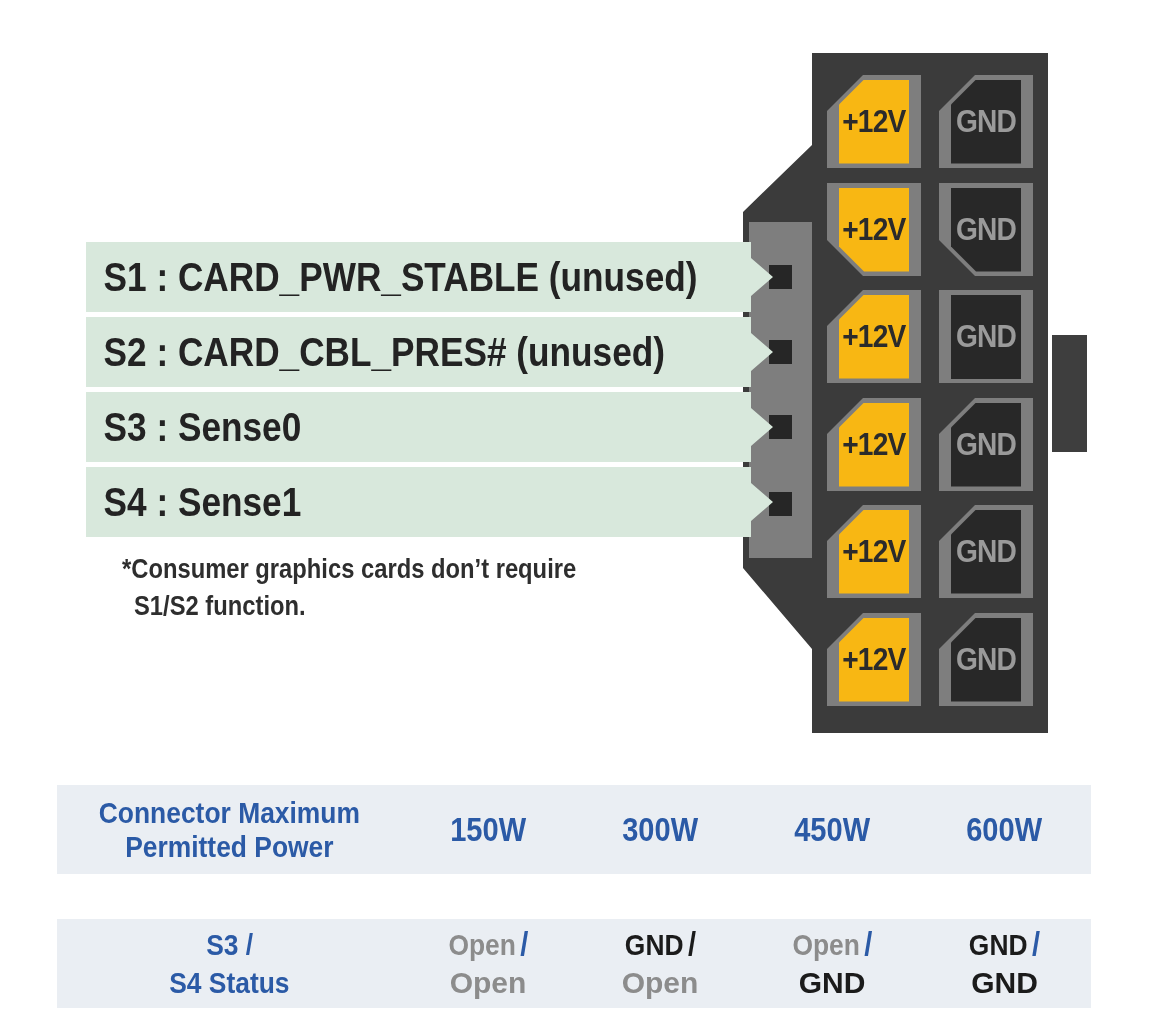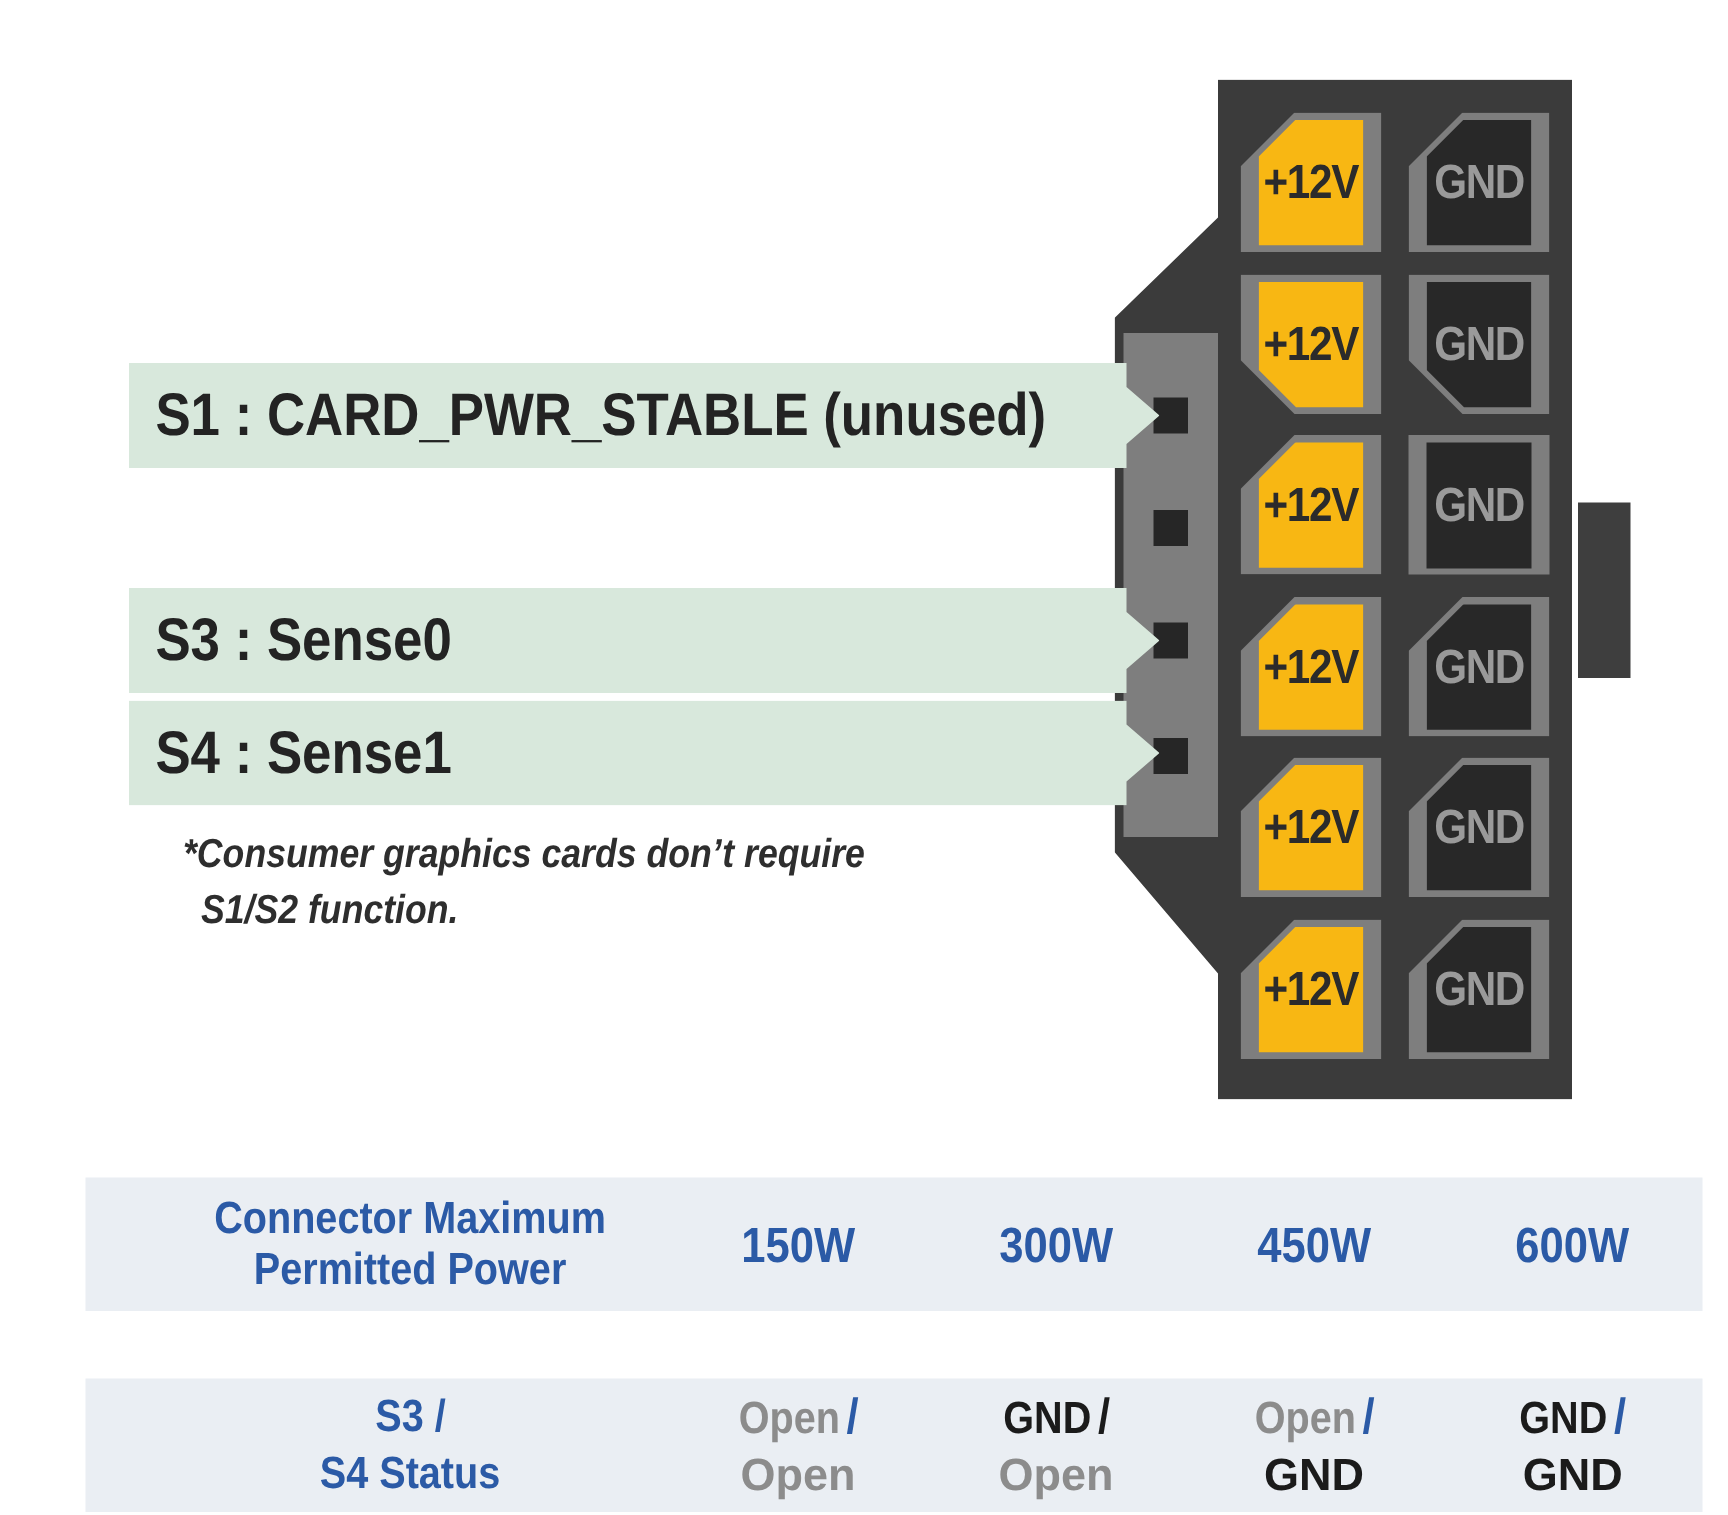--- a/index.html
+++ b/index.html
@@ -11,21 +11,21 @@
   .cond-c{display:inline-block;transform:scaleX(0.88);transform-origin:center;white-space:nowrap;}
 
   
   .band{position:absolute;left:60px;width:687px;height:70px;background:var(--label_bg,#D8E8DC);
         color:var(--label_text,#232323);font-size:40px;line-height:70px;padding-left:0;z-index:3;
         clip-path:polygon(0 0,665px 0,665px calc(50% - 19px),100% 50%,665px calc(50% + 19px),665px 100%,0 100%);margin-left:26px;}
   .band .cond-l{padding-left:20px;}
   .band.b1{top:242px;} .band.b2{top:317px;} .band.b3{top:392px;} .band.b4{top:467px;}
 
   
-  .note{position:absolute;left:122px;top:551px;font-size:27px;line-height:37px;color:#2e2e2e;z-index:2;font-style:italic;}
+  .note{position:absolute;left:122px;top:551px;font-size:27px;line-height:37px;color:#2e2e2e;z-index:2;}
   .note .l2{padding-left:12px;}
 
   
   .conn-body{position:absolute;left:743px;top:53px;width:305px;height:680px;background:var(--body,#3B3B3B);z-index:1;
        clip-path:polygon(69px 0,100% 0,100% 100%,69px 100%,69px 596px,0 515px,0 159px,69px 92px);}
   .latch{position:absolute;left:1052px;top:335px;width:35px;height:117px;background:var(--latch,#3E3E3E);z-index:1;}
   .sense-block{position:absolute;left:749px;top:222px;width:63px;height:336px;background:var(--sense_block,#7E7E7E);z-index:2;}
   .sense-pin{position:absolute;left:20px;width:23px;height:24px;background:var(--sense_pin,#262626);}
   .sp1{top:43px;} .sp2{top:118px;} .sp3{top:193px;} .sp4{top:270px;}
 
@@ -38,21 +38,21 @@
   .pin-box.bl{clip-path:polygon(0 0,100% 0,100% 100%,36px 100%,0 calc(100% - 36px));}
   .pin-fill{width:70px;height:84px;display:flex;align-items:center;justify-content:center;}
   .pin-box.tl .pin-fill{clip-path:polygon(25px 0,100% 0,100% 100%,0 100%,0 25px);}
   .pin-box.bl .pin-fill{clip-path:polygon(0 0,100% 0,100% 100%,25px 100%,0 calc(100% - 25px));}
   .pin-box.v12 .pin-fill{background:var(--v12_fill,#F8B713);color:var(--v12_text,#2B2B2B);}
   .pin-box.gnd .pin-fill{background:var(--gnd_fill,#282828);color:var(--gnd_text,#9A9A9A);}
   .pin-label{font-size:32px;letter-spacing:-1px;}
 
   
   .tbl-row{position:absolute;left:57px;width:1034px;height:89px;background:var(--table_bg,#EAEEF3);
-           display:grid;grid-template-columns:345px 172px 172px 172px 173px;align-items:center;text-align:center;padding-left:44px;}
+           display:grid;grid-template-columns:345px 172px 172px 172px 173px;align-items:center;text-align:center;}
   .tbl-head{top:785px;} .tbl-status{top:879px;margin-top:40px;}
   .blue{color:var(--blue,#2B5AA6);} .gray{color:var(--gray,#8C8C8C);} .dark{color:var(--dark,#1B1B1B);}
   .hdr-col1{font-size:30px;line-height:34px;}
   .watt{font-size:33px;}
   .status-label{font-size:30px;line-height:38px;}
   .status-cell{font-size:30px;line-height:38px;}
   .slash{font-size:33px;margin-left:5px;}
 </style>
 </head>
 <body>
@@ -153,20 +153,21 @@
   </div>
   <div class="pin-pos r6 cR">
     <div class="pin-box gnd tl">
       <div class="pin-fill">
           <span class="pin-label cond-c">GND</span>
         </div>
     </div>
   </div>
 
   <div class="band b1"><span class="cond-l">S1 : CARD_PWR_STABLE (unused)</span></div>
+  <div class="band b2"><span class="cond-l">S2 : CARD_CBL_PRES# (unused)</span></div>
   <div class="band b3"><span class="cond-l">S3 : Sense0</span></div>
   <div class="band b4"><span class="cond-l">S4 : Sense1</span></div>
 
   <div class="note">
     <div class="l1"><span class="cond-l">*Consumer graphics cards don’t require</span></div>
     <div class="l2"><span class="cond-l">S1/S2 function.</span></div>
   </div>
 
   <div class="tbl-row tbl-head">
     <div class="hdr-col1 blue">

